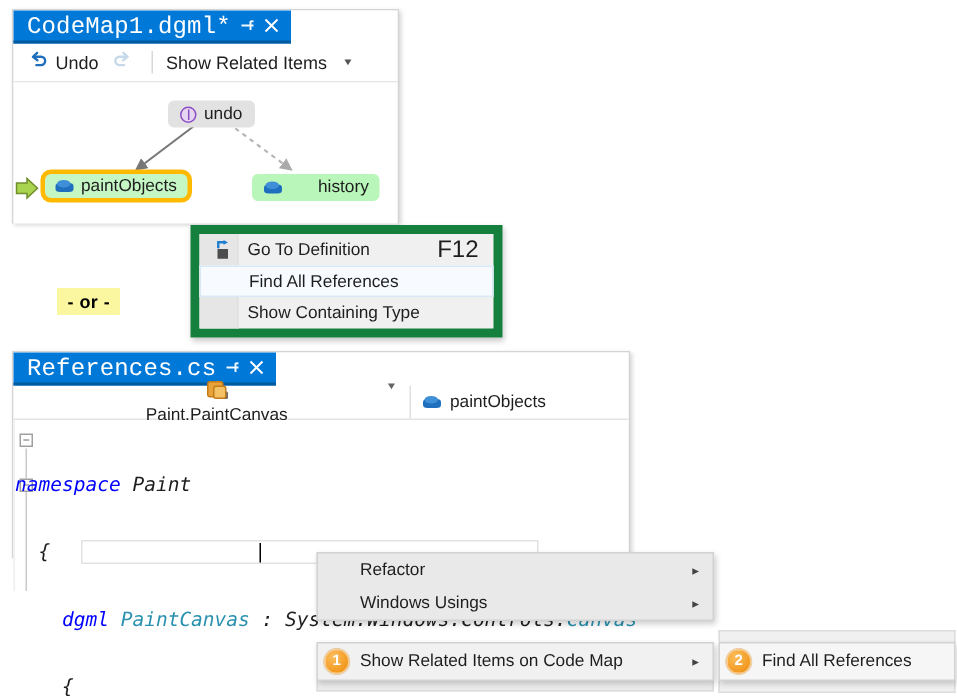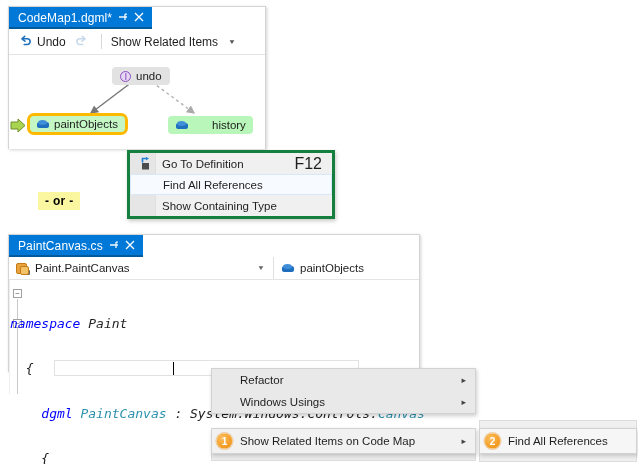--- a/index.html
+++ b/index.html
@@ -20,21 +20,21 @@
     border: 1px solid #d4d4d4;
     box-shadow: 1px 1px 3px rgba(0,0,0,0.18);
   }
   .tabstrip { position: relative; height: 22px; background: #ffffff; }
   .tab-active {
     position: absolute; left: 0; top: 0; height: 22px;
     background: #0078d7; color: #ffffff;
     display: flex; align-items: center; gap: 6px;
     padding: 0 8px 0 9px; font-size: 12px; white-space: nowrap;
   }
-  .tab-title { font-size: 12px; letter-spacing: .1px; }
+  .tab-title { font-size: 16px; letter-spacing: .1px; font-family: Liberation Mono, monospace; }
   .tab-ico { font-size: 11px; line-height: 1; color: #fff; opacity: .95; }
   .tab-close { font-size: 12px; line-height: 1; color: #fff; }
   .tab-underline { position:absolute; left:0; bottom:0; height:2px; background:#005a9e; }
 
   .cm-toolbar {
     height: 26px; border-bottom: 1px solid #e4e4e4;
     display: flex; align-items: center; gap: 0px; padding-left: 8px;
     background: #ffffff; font-size: 12px; color: #1e1e1e;
   }
   .tb-item { display: flex; align-items: center; gap: 4px; padding: 2px 6px 2px 2px; cursor: default; }
@@ -74,21 +74,21 @@
     background:#1f6fbf; border-radius: 3px/2px;
   }
   .ico-field:after{
     content:""; position:absolute; left:1px; top:0px; width:9px; height:5px;
     background:#3f8fd8; border-radius: 50%;
   }
 
   
   #menu-1 {
     position: absolute; left: 127px; top: 150px; width: 208px;
-    background: #f0f0f0; border: 3px solid #15803d;
+    background: #f0f0f0; border: 6px solid #15803d;
     box-shadow: 1px 2px 4px rgba(0,0,0,0.22);
     z-index: 40;
   }
   #menu-1 .gutter {
     position: absolute; left: 0; top: 0; bottom: 0; width: 26px;
     background: #e6e6e6; border-right: 1px solid #e0e0e0;
   }
   .m1-item {
     position: relative; height: 21px; display: flex; align-items: center;
     font-size: 11.5px; color: #1e1e1e; padding-left: 32px; z-index: 2;
@@ -112,21 +112,21 @@
     position: absolute; left: 8px; top: 234px;
     width: 412px; height: 138px;
     background: #ffffff; border: 1px solid #d4d4d4;
     box-shadow: 1px 1px 3px rgba(0,0,0,0.18);
   }
   .ed-navbar {
     height: 23px; display: flex; align-items: center;
     border-bottom: 1px solid #e4e4e4; background: #fff;
     font-size: 11.5px; color: #1e1e1e;
   }
-  .nav-left { display: flex; align-items: center; gap: 6px; padding-left: 7px; width: 264px; position: relative; }
+  .nav-left { display: flex; align-items: center; gap: 6px; padding-left: 7px; width: 264px; position: relative; flex-direction: column; }
   .nav-right { display: flex; align-items: center; gap: 6px; padding-left: 8px; border-left: 1px solid #e0e0e0; height: 100%; }
   .nav-caret { position: absolute; right: 8px; font-size: 8px; color: #666; transform: scaleY(.8); }
   .ico-class {
     width: 13px; height: 12px; position: relative; flex: 0 0 auto;
   }
   .ico-class:before{
     content:""; position:absolute; left:0; top:1px; width:9px; height:9px;
     background:#e8a33d; border:1.3px solid #c57b16; border-radius:2px;
     transform: rotate(0deg);
   }
@@ -319,21 +319,21 @@
       <span>Show Containing Type</span>
     </div>
   </div>
 
   <div id="or-label">- or -</div>
 
   <div id="editor-window">
 
     <div class="tabstrip">
       <div class="tab-active">
-        <span class="tab-title">PaintCanvas.cs</span>
+        <span class="tab-title">References.cs</span>
         <span class="tab-ico">
           <svg width="10" height="10" viewBox="0 0 10 10">
               <path d="M1 5h8M7 2v6" stroke="#fff" stroke-width="1.3" fill="none"></path>
               <path d="M7 2.2 L9 2.2" stroke="#fff" stroke-width="1.3"></path>
             </svg>
         </span>
         <span class="tab-close">
           <svg width="10" height="10" viewBox="0 0 10 10">
               <path d="M1 1 L9 9 M9 1 L1 9" stroke="#fff" stroke-width="1.3" fill="none"></path>
             </svg>

